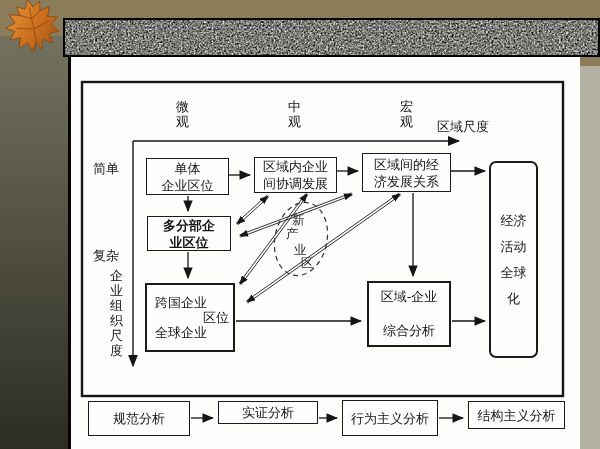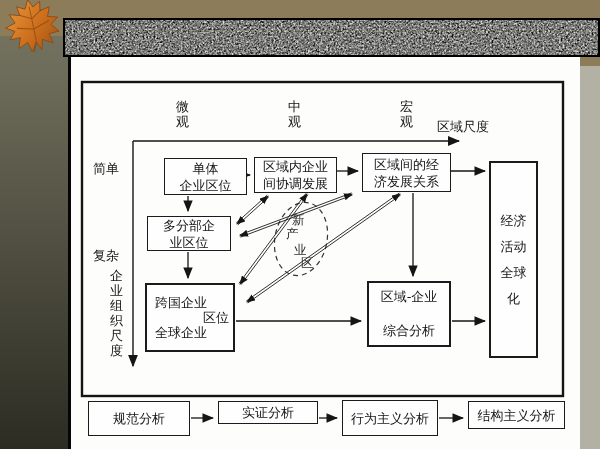--- a/index.html
+++ b/index.html
@@ -18,28 +18,28 @@
   .arrows{position:absolute;left:0;top:0;z-index:2;pointer-events:none;}
 
   .box{position:absolute;background:#fefefe;border:1.6px solid #1b1b1b;z-index:3;
     display:flex;flex-direction:column;align-items:center;justify-content:center;
     font-size:13px;line-height:17px;color:#141414;text-align:center;box-sizing:border-box;}
   .box.thick{border-width:2px;}
 
   .lbl{position:absolute;z-index:3;font-size:13px;color:#141414;line-height:15px;}
   .vstack{width:15px;word-break:break-all;text-align:center;}
 
-  .n-single{left:146px;top:158px;width:83px;height:37px;margin-left:18px;}
+  .n-single{left:146px;top:158px;width:83px;height:37px;}
   .n-intra{left:254px;top:157px;width:83px;height:36px;}
   .n-inter{left:362px;top:153px;width:89px;height:39px;}
-  .n-multi{left:147px;top:216px;width:84px;height:35px;}
+  .n-multi{left:147px;top:216px;width:84px;height:35px;font-weight:bold;}
   .n-trans{left:145px;top:283px;width:90px;height:69px;display:block;}
   .n-trans span{position:absolute;font-size:13px;}
   .n-regional{left:367px;top:281px;width:84px;height:66px;line-height:22px;gap:12px;}
-  .n-global{left:489px;top:161px;width:49px;height:197px;gap:12px;line-height:14px;}
+  .n-global{left:489px;top:161px;width:49px;height:197px;gap:12px;line-height:14px;border-radius:7px;}
 
   .f1{left:88px;top:401px;width:102px;height:35px;}
   .f2{left:218px;top:401px;width:100px;height:23px;}
   .f3{left:342px;top:400px;width:96px;height:36px;}
   .f4{left:468px;top:401px;width:97px;height:28px;}
 
   .cluster-ch{position:absolute;z-index:4;font-size:12.5px;color:#2a2a2a;}
 </style>
 </head>
 <body>

